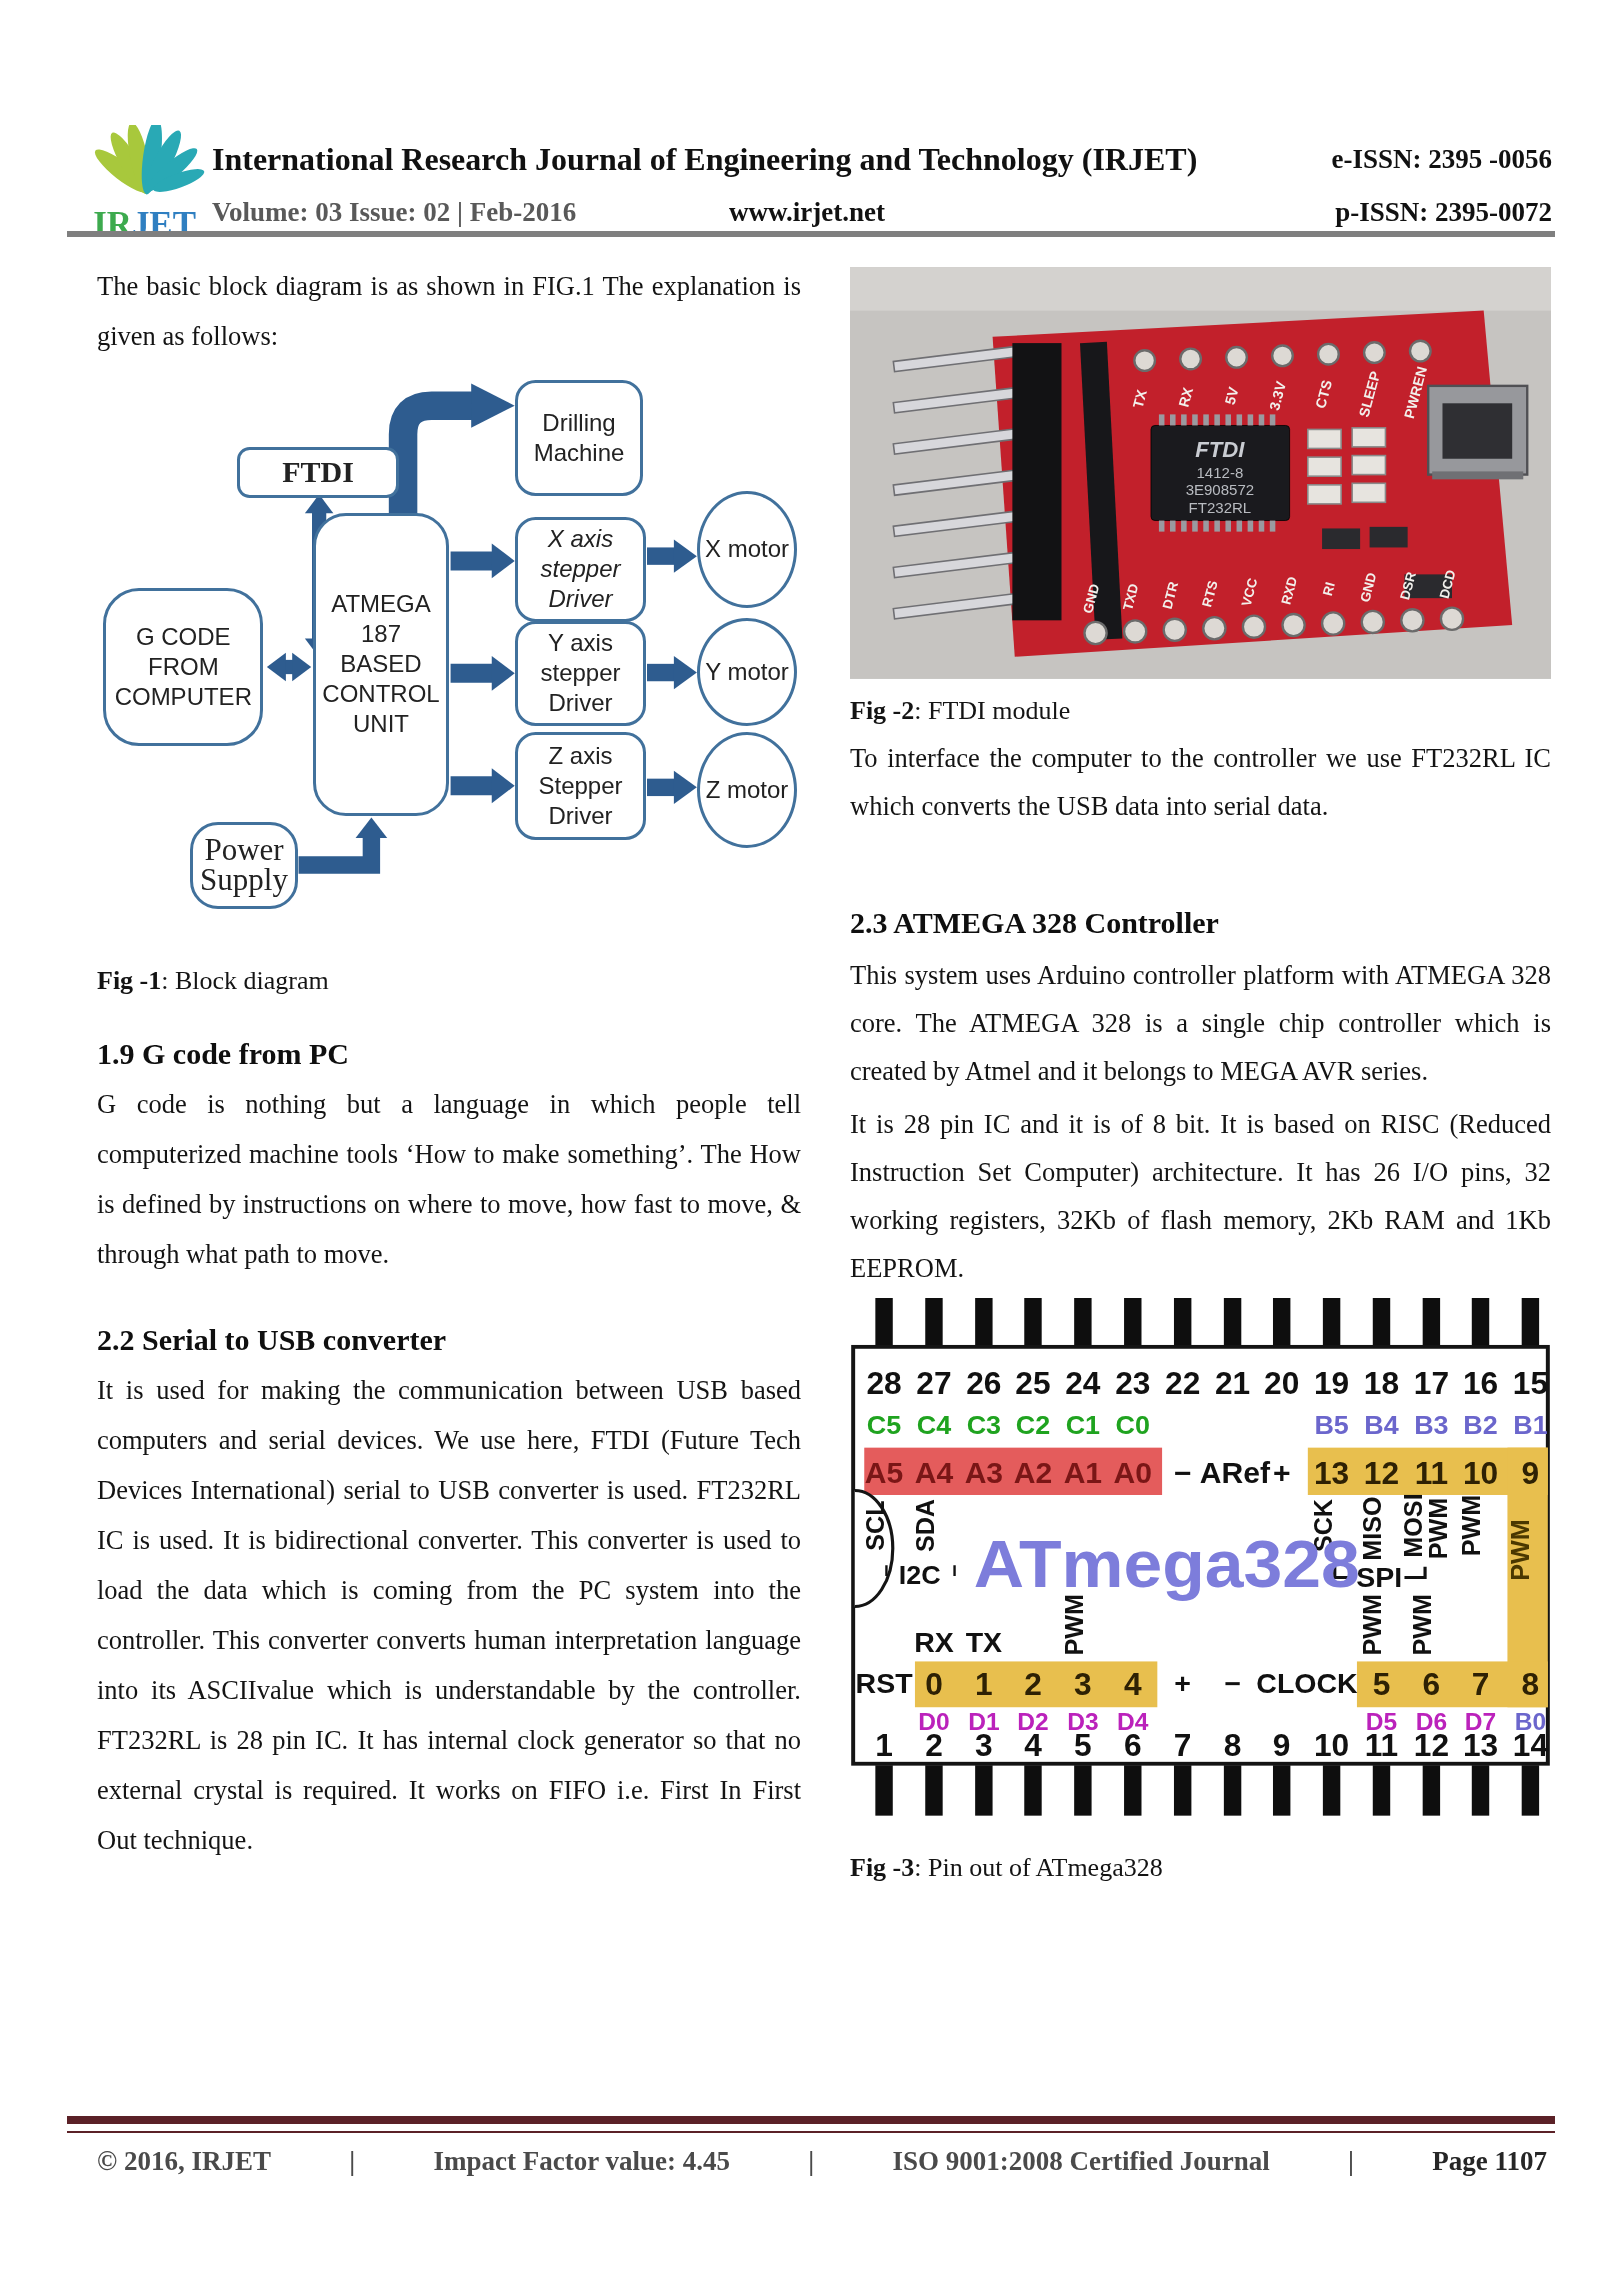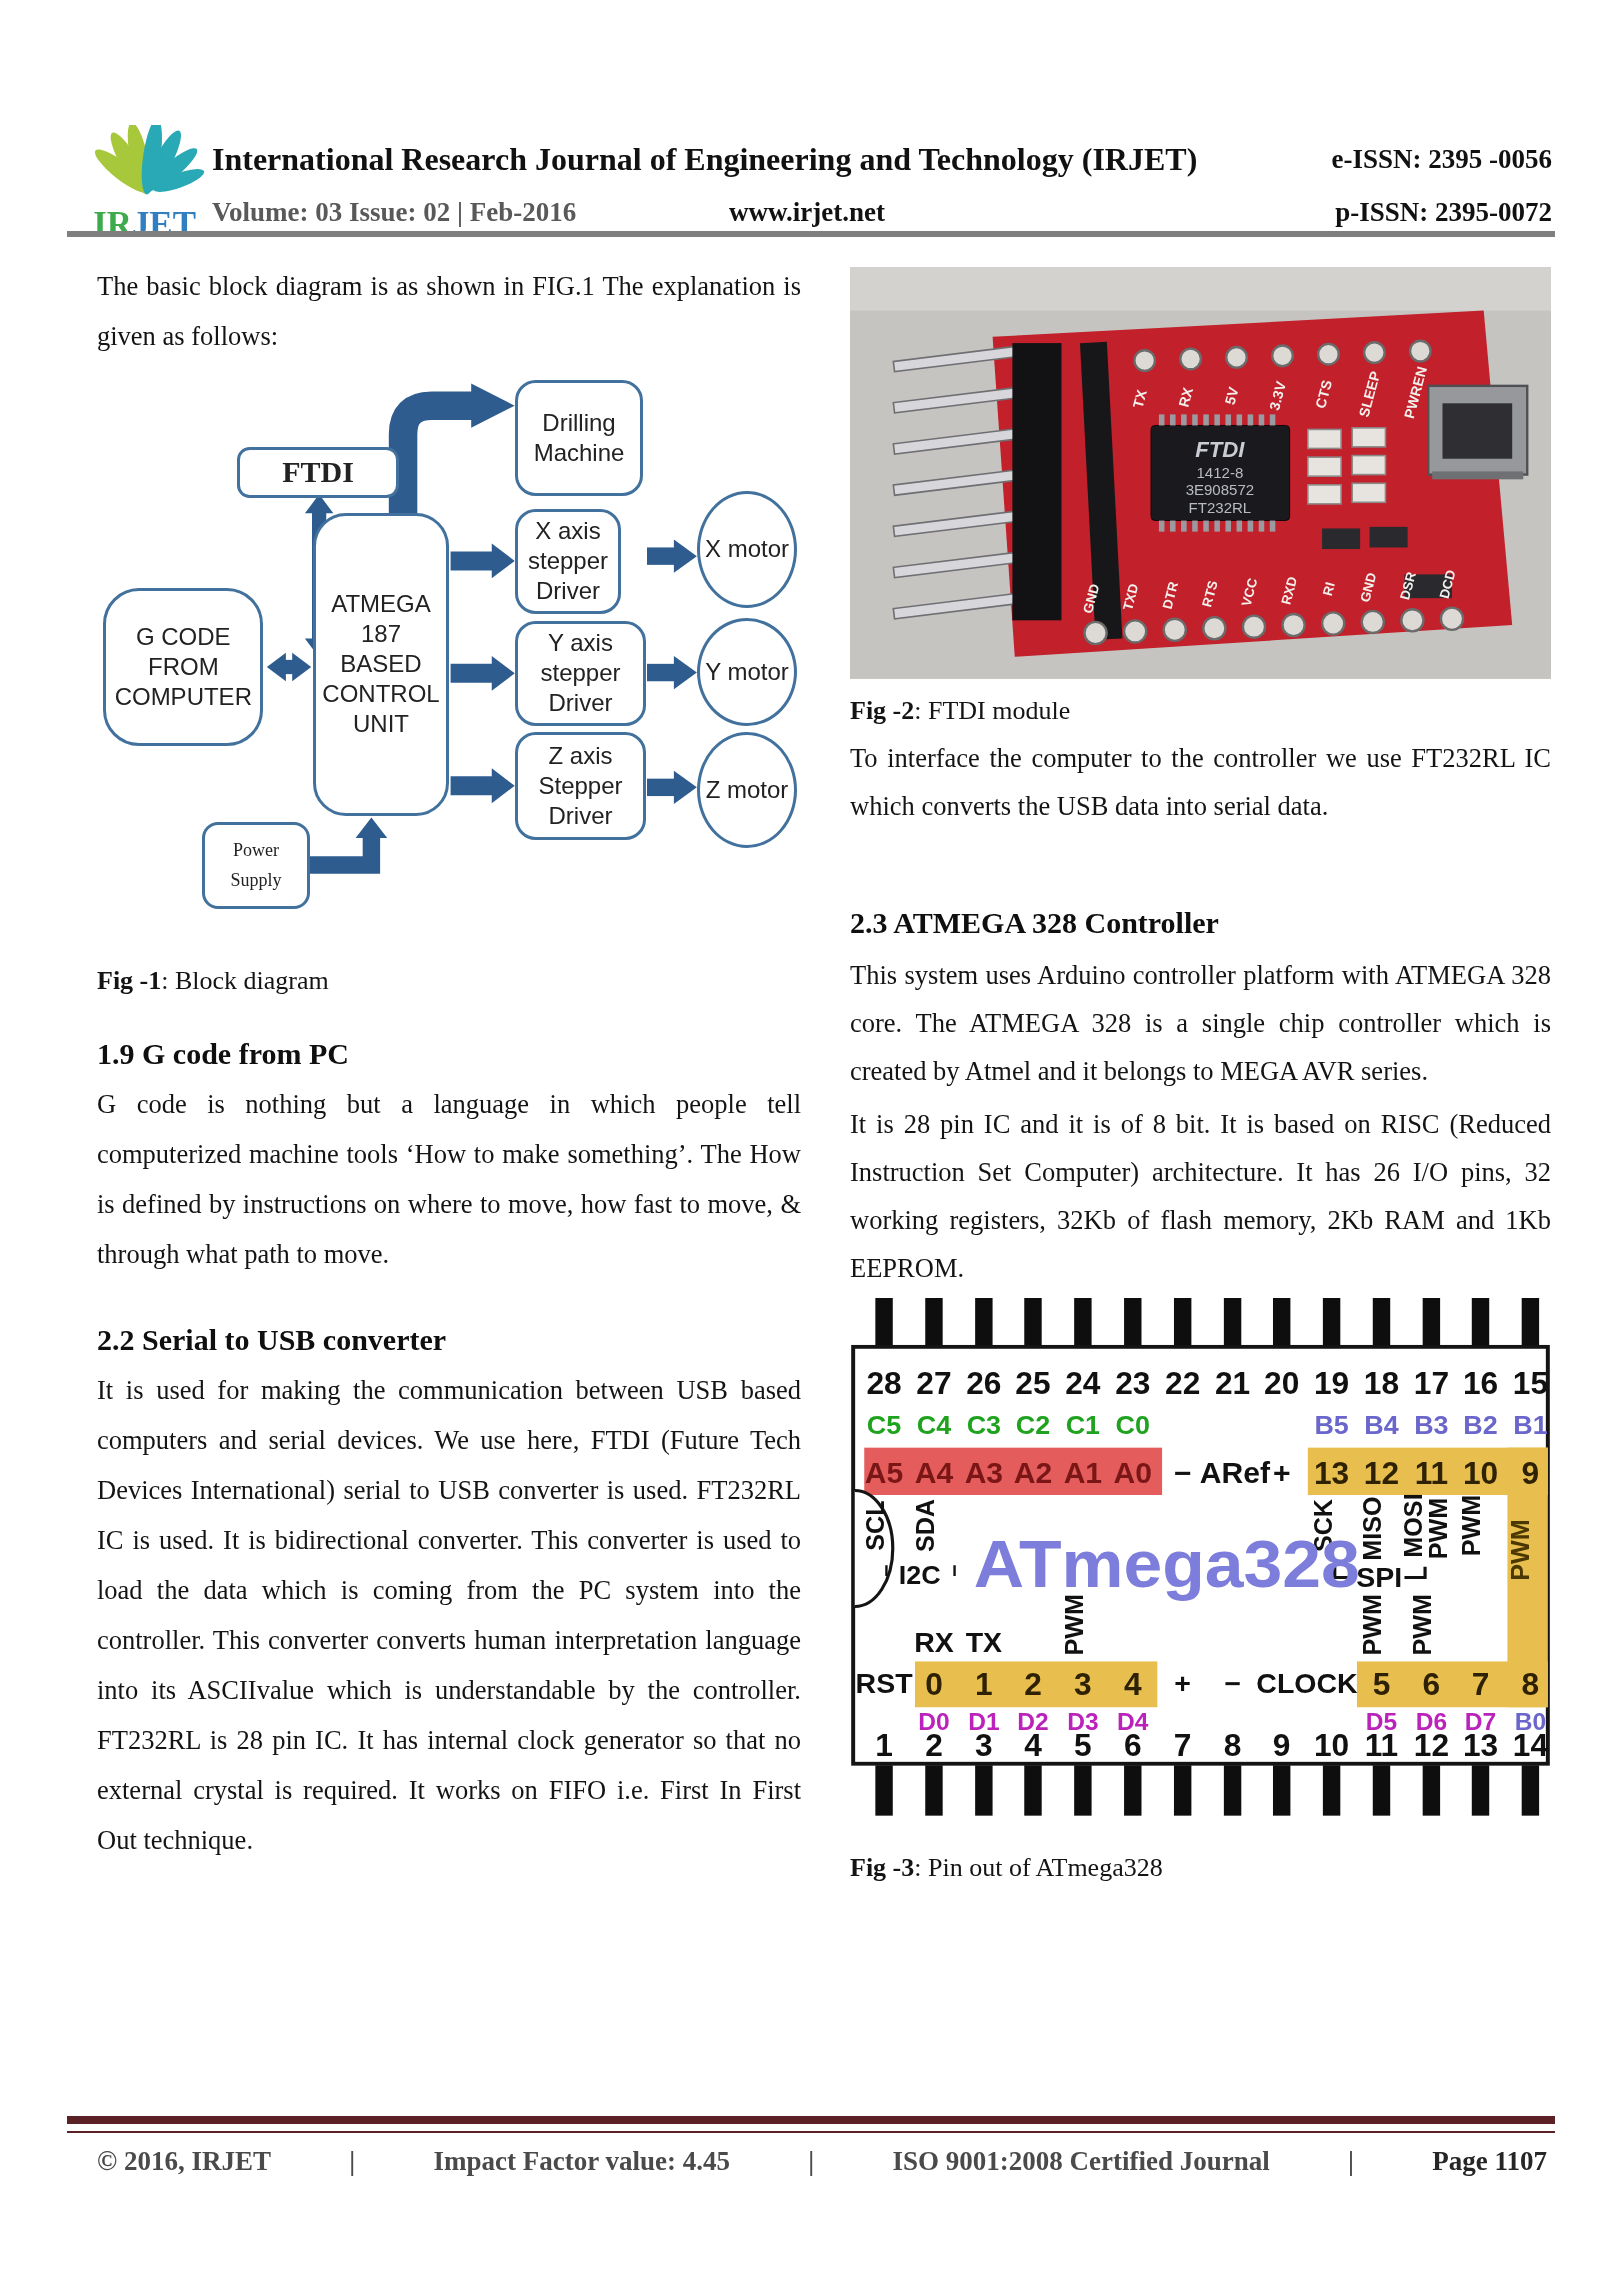--- a/index.html
+++ b/index.html
@@ -28,21 +28,21 @@
   .caption b { font-weight:bold; }
 
   
   .fig1 { position:relative; width:704px; height:586px; margin-top:12.7px; }
   .fig1 svg { position:absolute; left:0; top:0; }
   .blk { position:absolute; background:#ffffff; border:3.2px solid #41719c; border-radius:20.6px;
          display:flex; align-items:center; justify-content:center; text-align:center;
          font-family:"Liberation Sans", sans-serif; font-size:24px; color:#222; line-height:30px; padding:3.2px; }
   .blk-ftdi { border-radius:12.7px; font-family:"Liberation Serif", serif; font-weight:bold; font-size:30px; }
   .blk-ellipse { border-radius:50%; }
-  .blk-power { font-family:"Liberation Serif", serif; font-size:18px; border-radius:16px;margin-left:12px; }
+  .blk-power { font-family:"Liberation Serif", serif; font-size:31px; border-radius:28px; }
 
   
   .fig2 { margin-top:6.3px; }
 
   
   .legend-box { width:247px; height:59px; display:flex; align-items:center; padding-left:8px;
                 font-family:"Liberation Sans", sans-serif; font-weight:bold; font-size:24.6px; }
   .legend-yellow { background:#e8bf4e; color:#161616; }
   .legend-red { background:#e45c5c; color:#401010; }
 
@@ -124,21 +124,21 @@
         </div>
       <div class="blk" style="left:418px;top:6.3px;width:128px;height:116px;">
           <span>Drilling Machine</span>
         </div>
       <div class="blk" style="left:216px;top:139px;width:136px;height:303px;border-radius:33px;">
           <span>ATMEGA 187 BASED CONTROL UNIT</span>
         </div>
       <div class="blk" style="left:6.3px;top:214px;width:160px;height:158px;border-radius:36px;">
           <span>G CODE FROM COMPUTER</span>
         </div>
-      <div class="blk" style="left:418px;top:135px;width:106px;height:105px;">
+      <div class="blk" style="left:418px;top:143px;width:131px;height:105px;font-style:italic;">
           <span>X axis stepper Driver</span>
         </div>
       <div class="blk" style="left:418px;top:247px;width:131px;height:105px;">
           <span>Y axis stepper Driver</span>
         </div>
       <div class="blk" style="left:418px;top:358px;width:131px;height:108px;">
           <span>Z axis Stepper Driver</span>
         </div>
       <div class="blk blk-ellipse" style="left:600px;top:117px;width:100px;height:117px;">
           <span>X motor</span>

